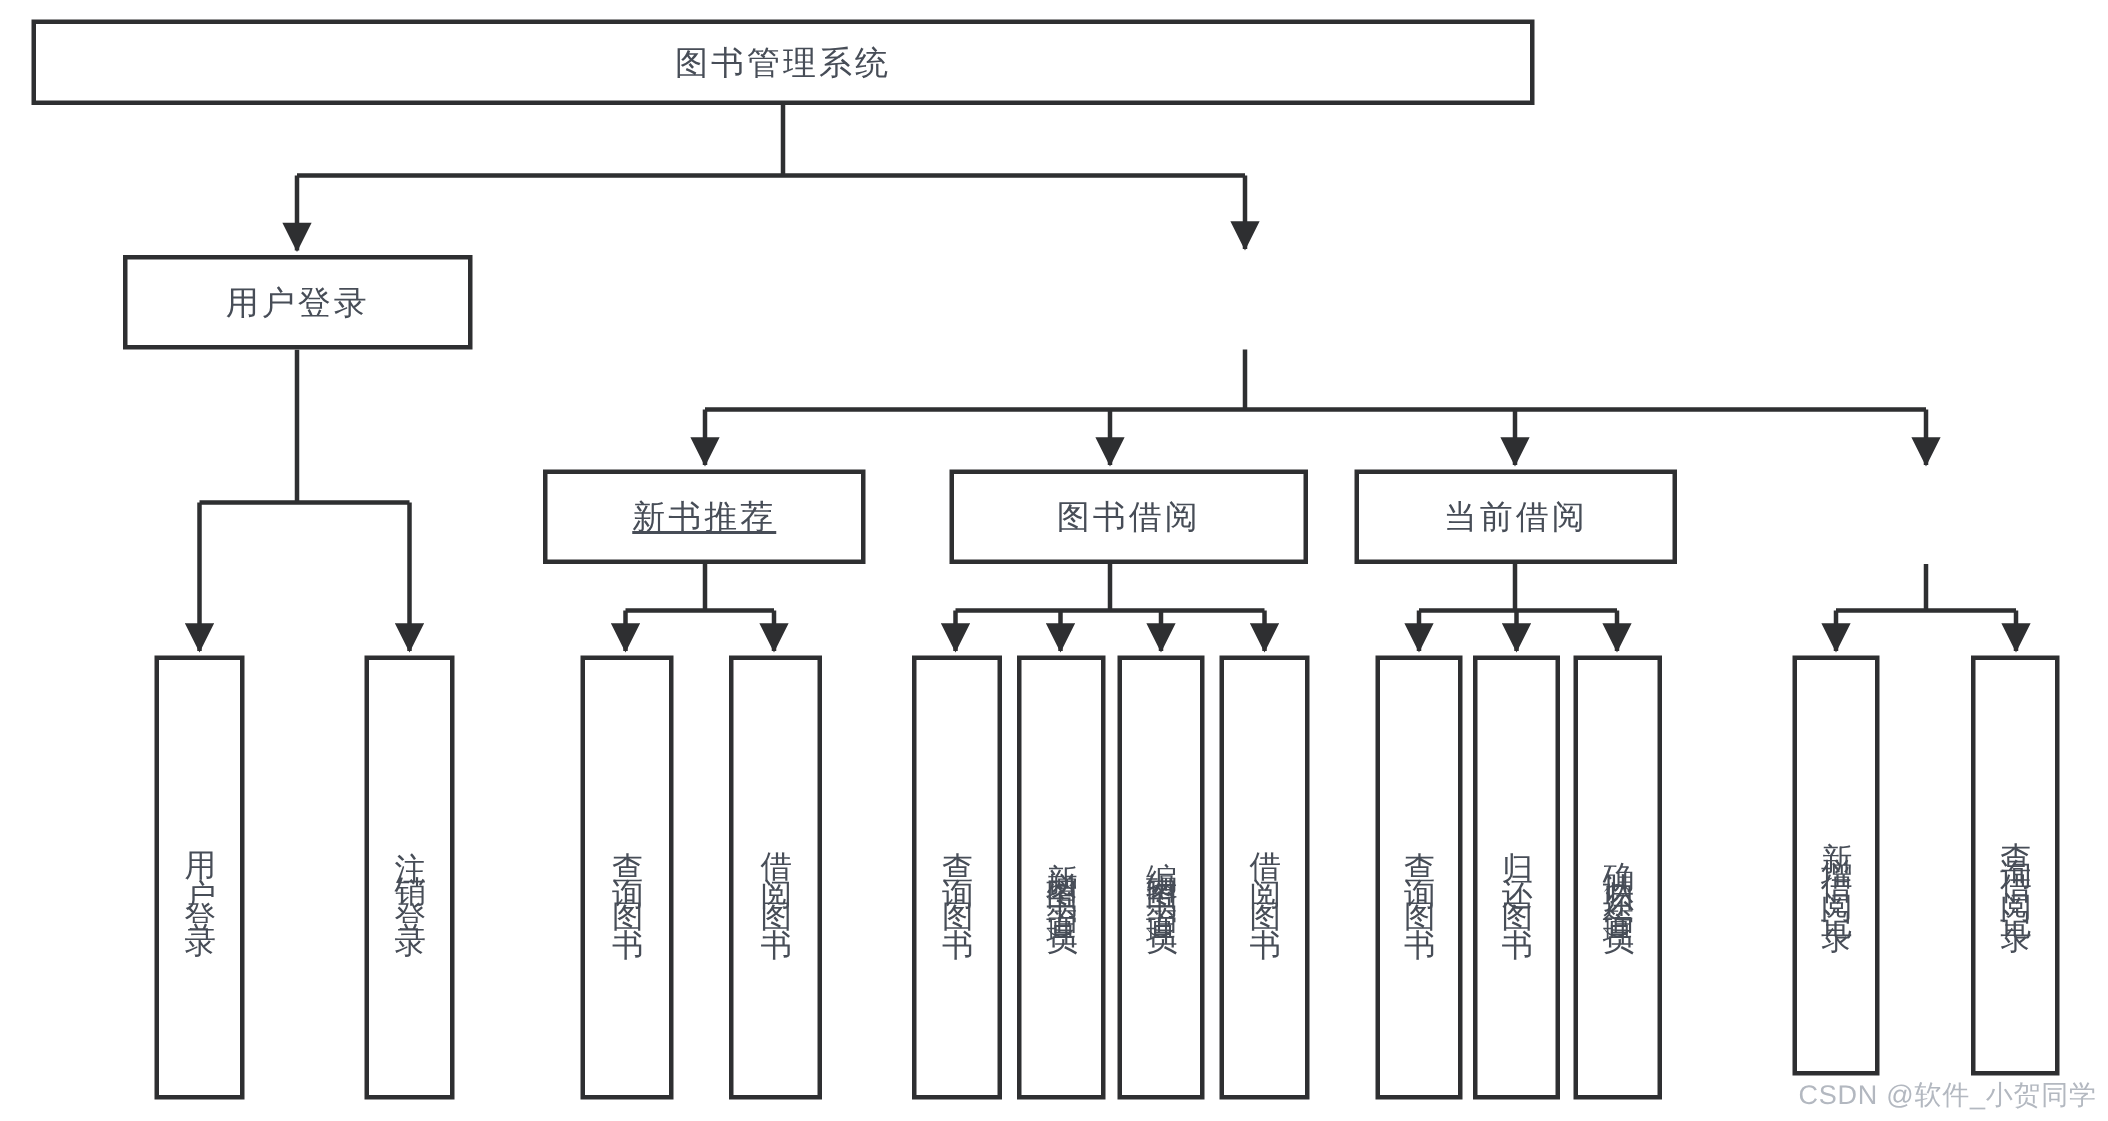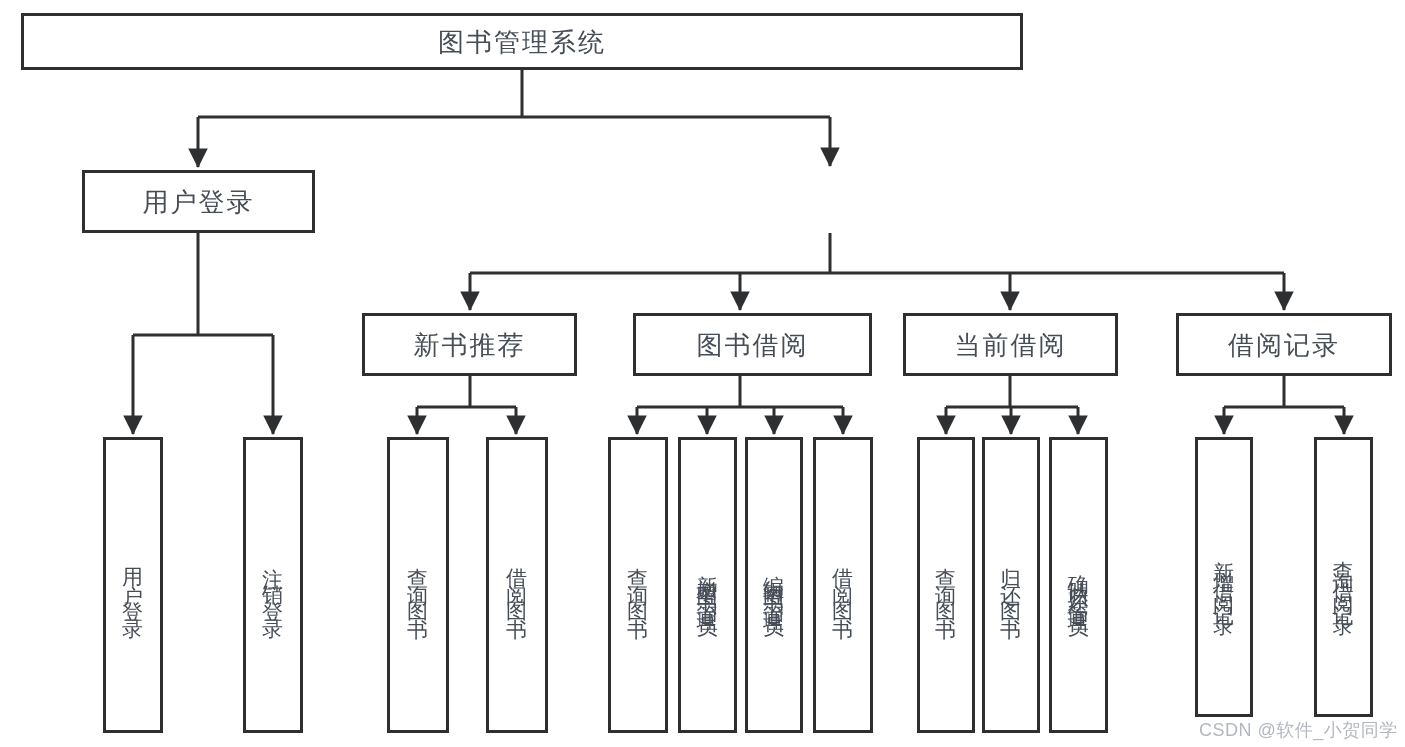--- a/index.html
+++ b/index.html
@@ -39,21 +39,21 @@
     position: absolute;
     box-sizing: border-box;
     border: 3px solid var(--line, #2e2f31);
     background: #ffffff;
     display: flex;
     align-items: center;
     justify-content: center;
     color: var(--text, #474d57);
   }
   .box .label-h {
-    font-size: 26px;
+    font-size: 22px;
     letter-spacing: 2px;
     white-space: nowrap;
     line-height: 1;
   }
   .box .label-v {
     writing-mode: vertical-rl;
     text-orientation: mixed;
     font-size: 21px;
     line-height: 1;
     white-space: nowrap;
@@ -126,31 +126,28 @@
     <span class="label-h">用户登录</span>
   </div>
 
   <div class="box" style="left:103px; top:437px; width:60px; height:296px;">
     <span class="label-v ls-wide">用户登录</span>
   </div>
   <div class="box" style="left:243px; top:437px; width:60px; height:296px;">
     <span class="label-v ls-wide">注销登录</span>
   </div>
 
-  <div class="box" style="left:362px; top:313px; width:215px; height:63px;">
+  <div class="box" style="left:362px; top:313px; width:215px; height:63px;text-decoration:underline;">
     <span class="label-h">新书推荐</span>
   </div>
   <div class="box" style="left:633px; top:313px; width:239px; height:63px;">
     <span class="label-h">图书借阅</span>
   </div>
   <div class="box" style="left:903px; top:313px; width:215px; height:63px;">
     <span class="label-h">当前借阅</span>
-  </div>
-  <div class="box" style="left:1176px; top:313px; width:216px; height:63px;">
-    <span class="label-h">借阅记录</span>
   </div>
 
   <div class="box" style="left:387px; top:437px; width:62px; height:296px;">
     <span class="label-v ls-wide">查询图书</span>
   </div>
   <div class="box" style="left:486px; top:437px; width:62px; height:296px;">
     <span class="label-v ls-wide">借阅图书</span>
   </div>
 
   <div class="box" style="left:608px; top:437px; width:60px; height:296px;">

